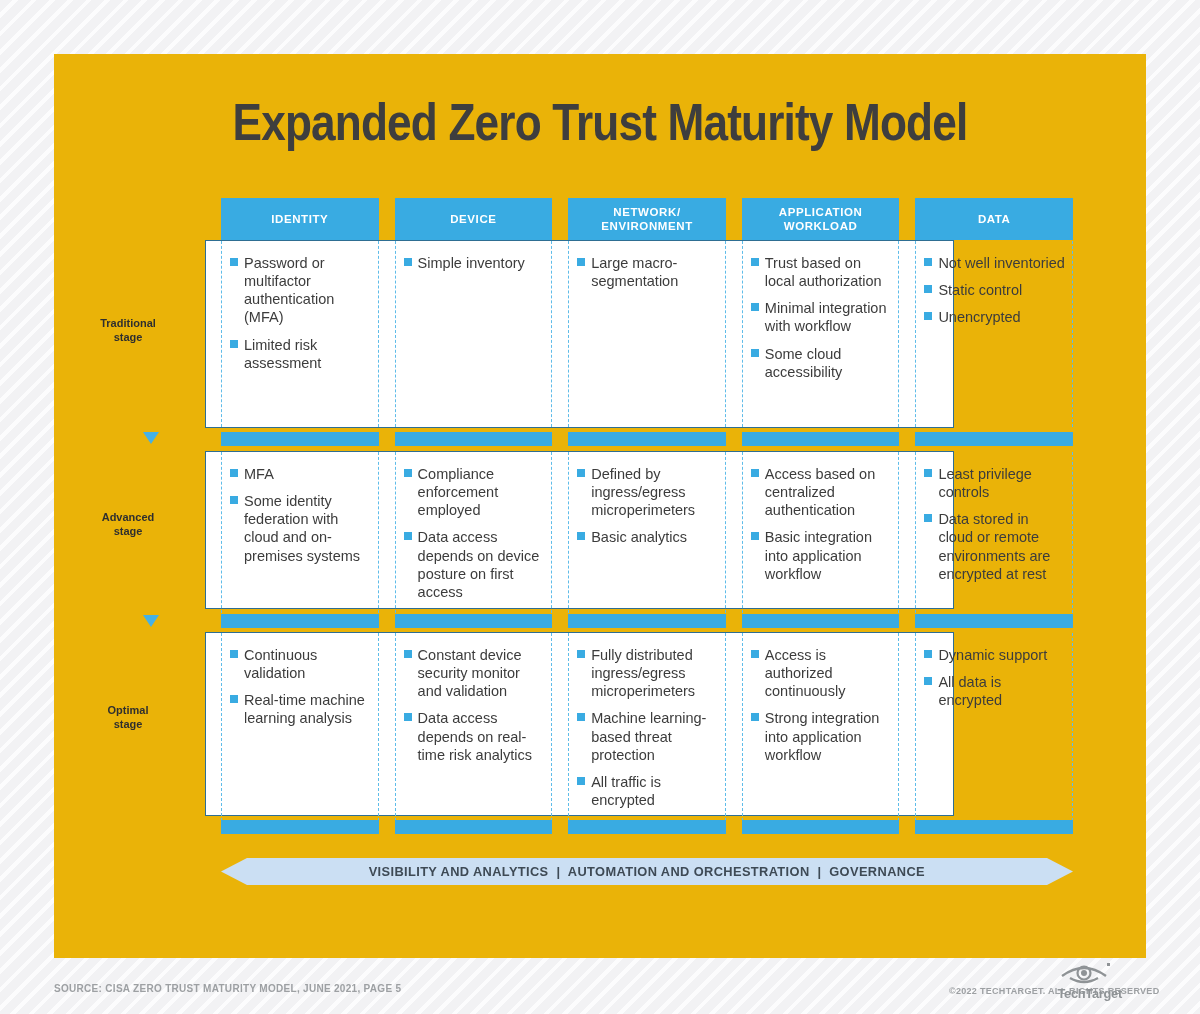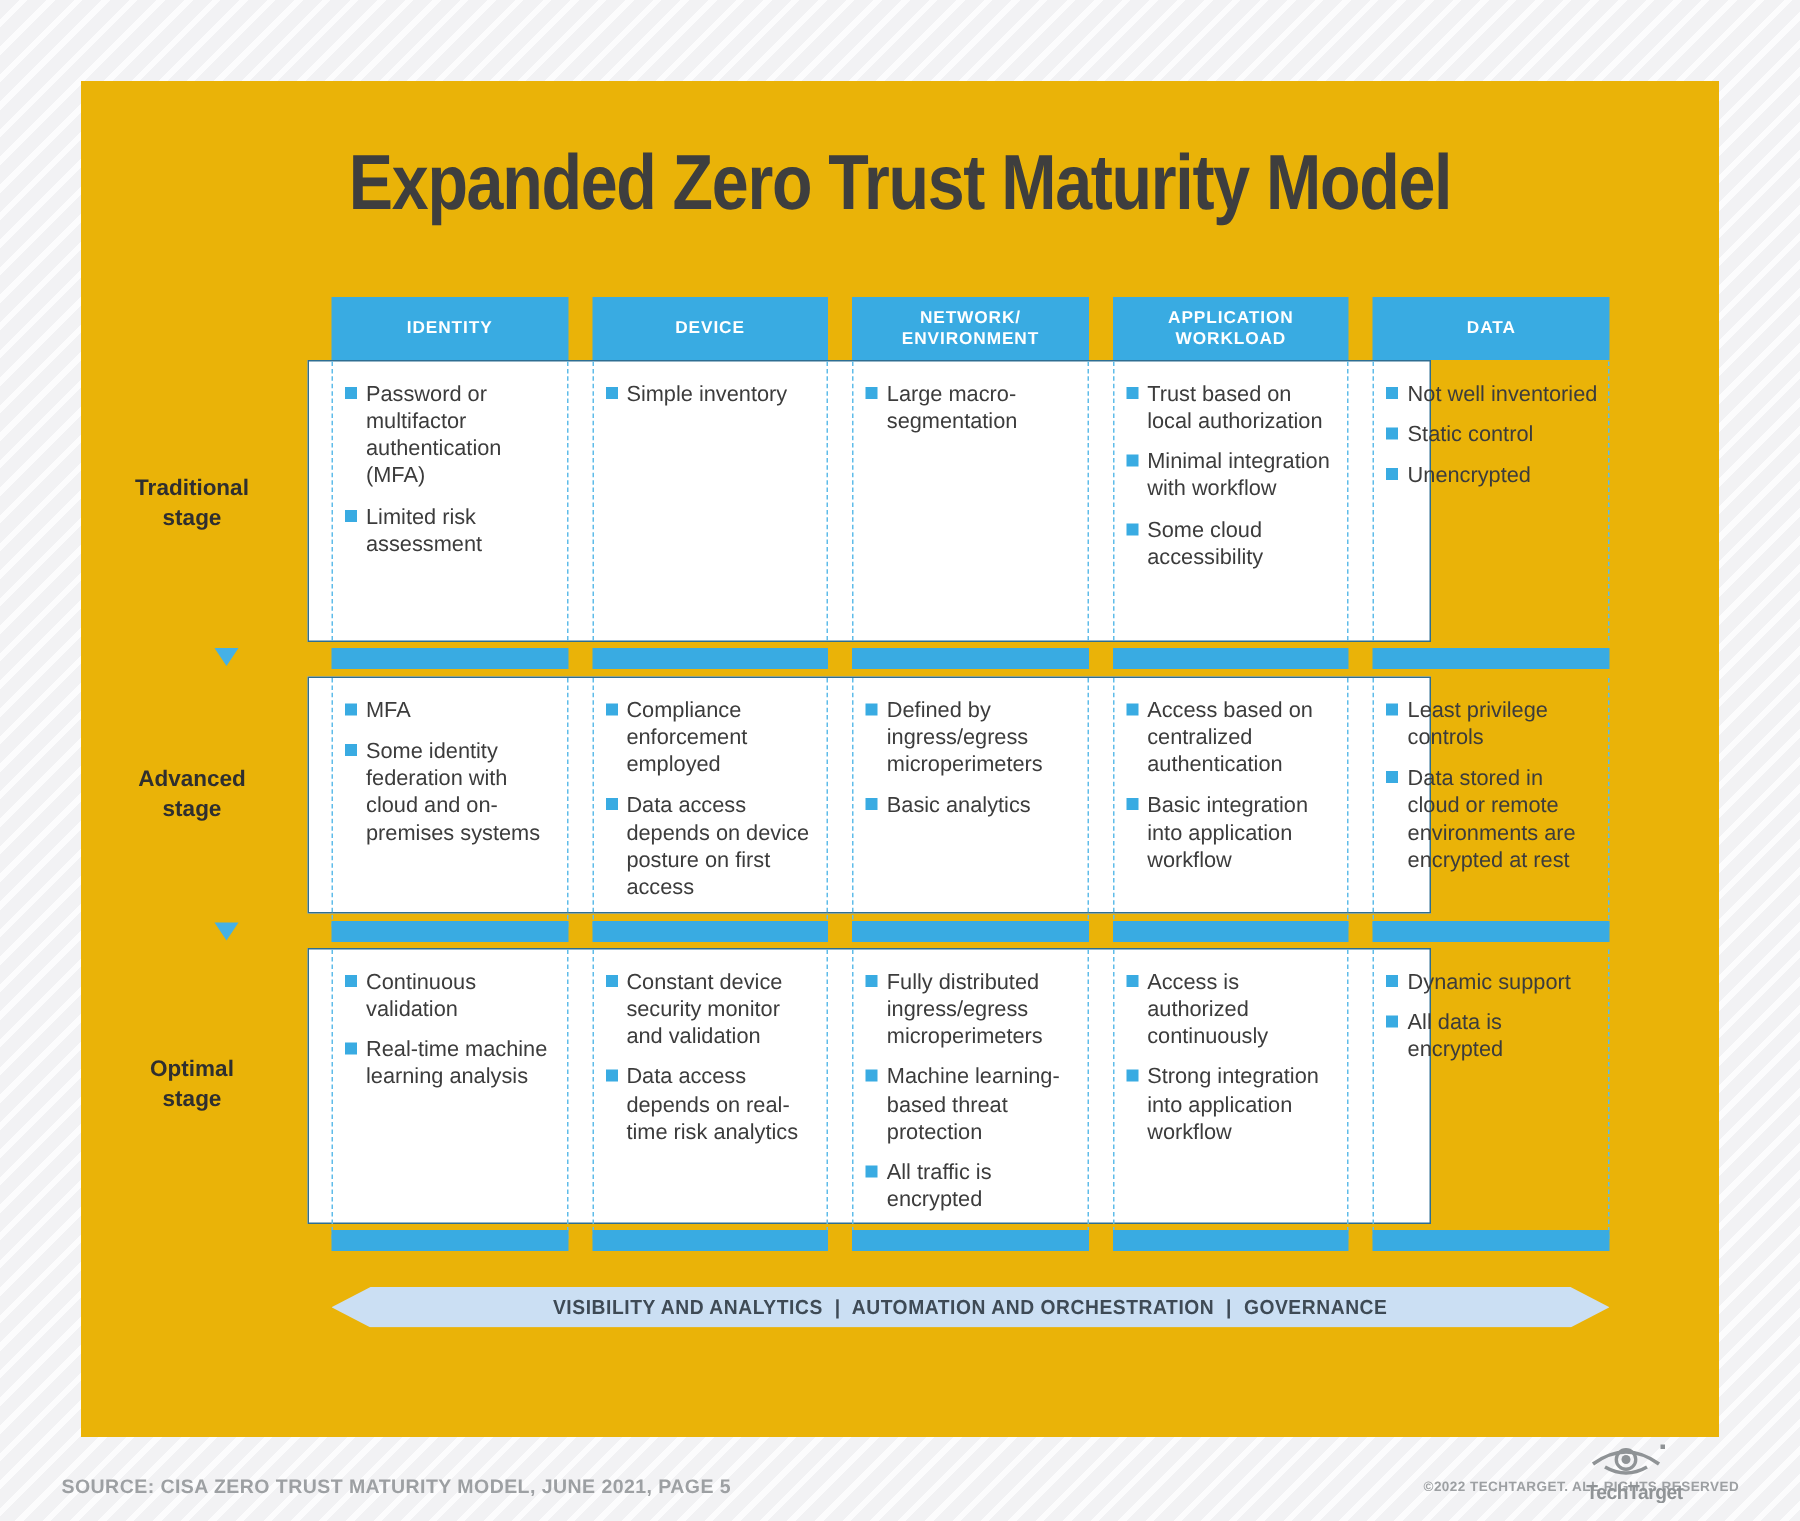--- a/index.html
+++ b/index.html
@@ -42,42 +42,42 @@
     border-left:1px dashed #5fbce9; border-right:1px dashed #5fbce9;
     padding:13px 5px 8px 8px;
   }
   .bi { display:flex; font-size:14.5px; line-height:1.25; color:#3c3c3c; margin-bottom:9px; }
   .sq { flex:0 0 8px; width:8px; height:8px; background:#39abe2; margin:4px 6px 0 0; }
   .bars { position:absolute; left:16px; height:14px; }
   .bars1 { top:234px; } .bars2 { top:416px; } .bars3 { top:622px; }
   .bar { background:#39abe2; height:14px; }
   .stage-label {
     position:absolute; left:0; width:148px; text-align:center;
-    font-weight:bold; font-size:15px; color:#2f2f2f; line-height:1.3;
+    font-weight:bold; font-size:11px; color:#2f2f2f; line-height:1.3;
     white-space:pre-line;
   }
   .sl1 { top:262px; } .sl2 { top:456px; } .sl3 { top:649px; }
   .tri {
     position:absolute; left:89px; width:0; height:0;
     border-left:8px solid transparent; border-right:8px solid transparent;
     border-top:12px solid #45b1e6;
   }
   .tri1 { top:378px; } .tri2 { top:561px; }
   .banner {
     position:absolute; top:804px; left:167px; width:852px; height:27px;
     background:#cbdff3;
     clip-path:polygon(26px 0, calc(100% - 26px) 0, 100% 50%, calc(100% - 26px) 100%, 26px 100%, 0 50%);
     display:flex; align-items:center; justify-content:center;
   }
   .banner-text {
     font-weight:bold; font-size:13.5px; color:#3e4a55; letter-spacing:.4px;
     transform:scaleX(.95); white-space:pre;
   }
   .footer-source {
-    position:absolute; left:41px; top:983px; font-size:13px; font-weight:bold;
+    position:absolute; left:54px; top:983px; font-size:10px; font-weight:bold;
     color:#9da0a3; letter-spacing:.3px;text-align:right;
   }
   .footer-copy {
     position:absolute; left:949px; top:986px; font-size:9px; font-weight:bold;
     color:#9da0a3; letter-spacing:.3px;
   }
   .logo { position:absolute; left:1056px; top:960px; width:60px; text-align:left; }
   .logo-word {
     font-size:13.5px; font-weight:bold; color:#8f9396; letter-spacing:-.3px;
     transform:scaleX(.95); margin-top:-2px;

